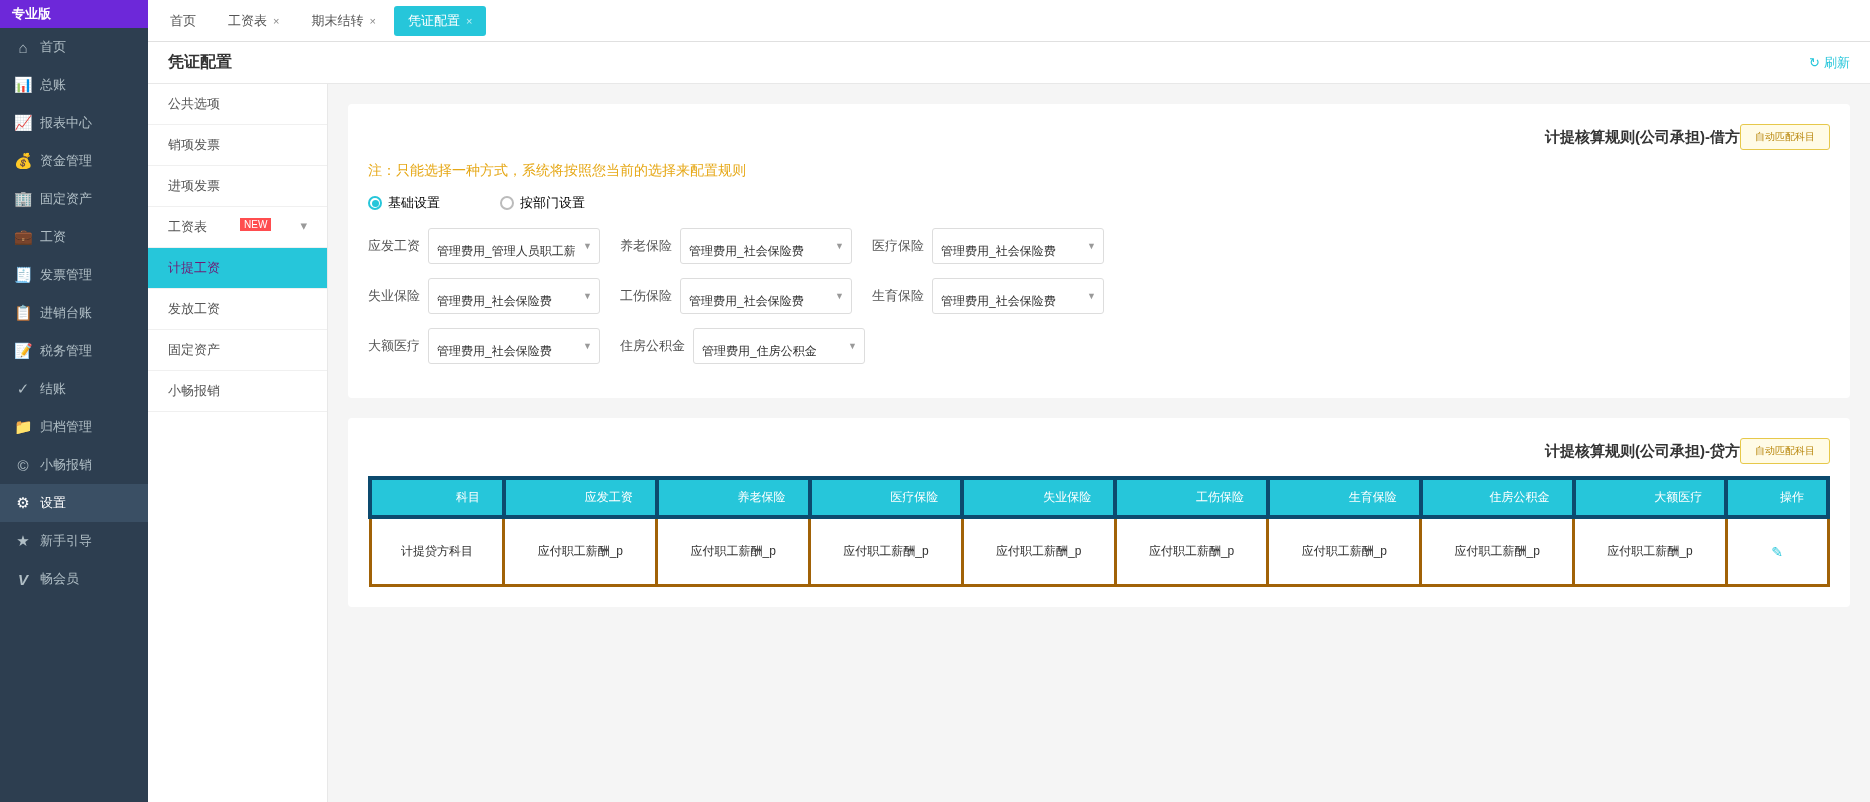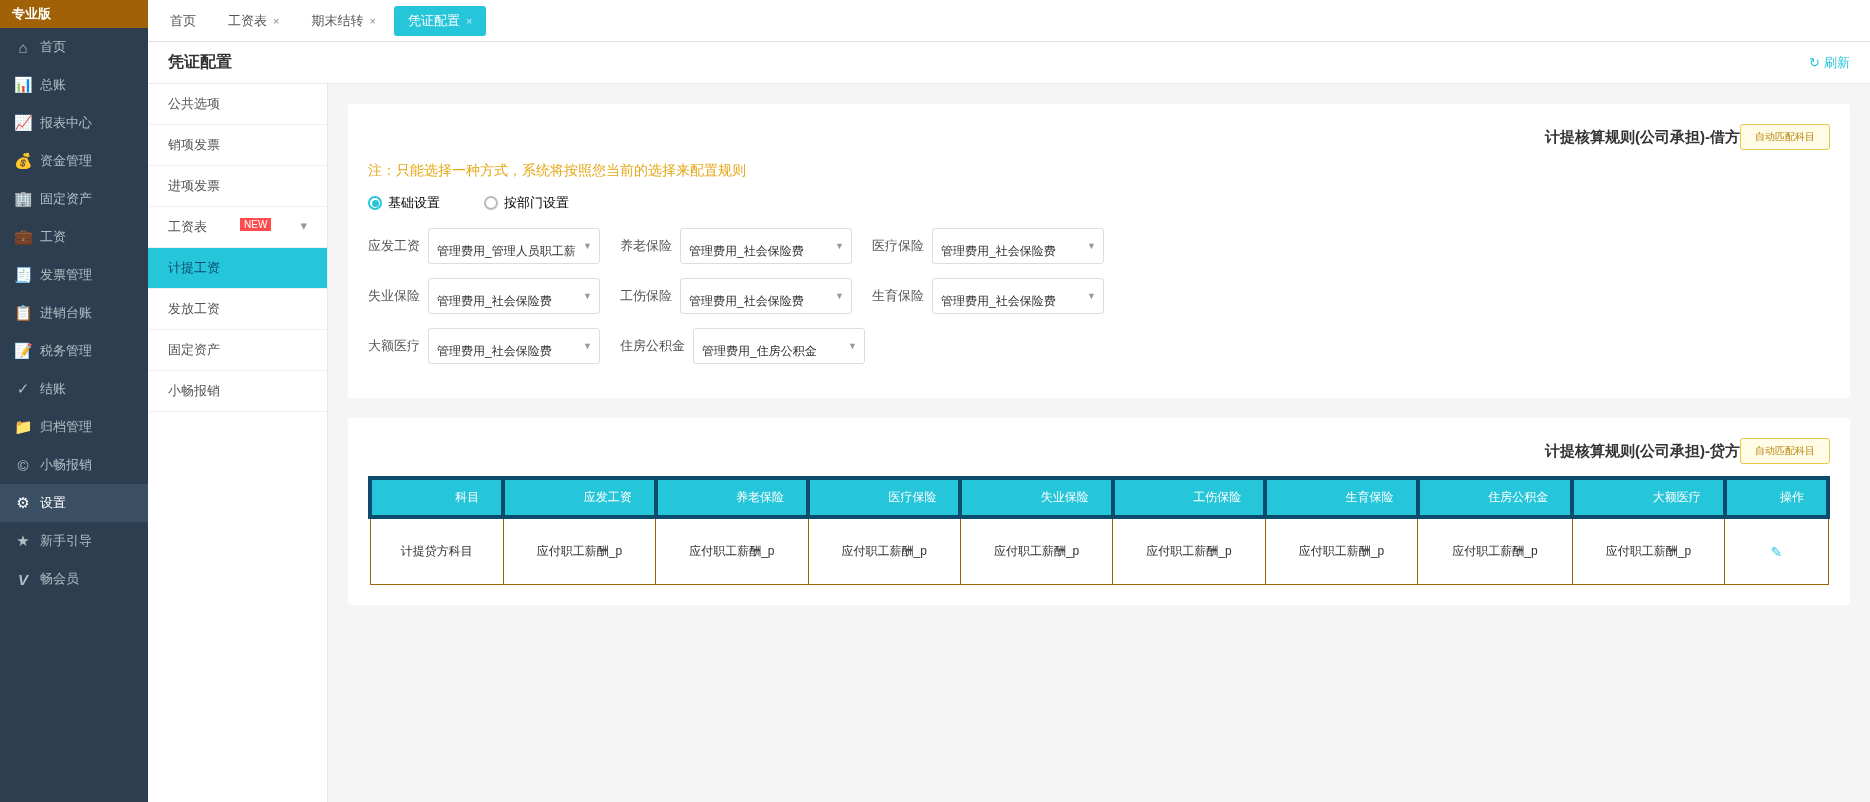--- a/index.html
+++ b/index.html
@@ -9,21 +9,21 @@
     .sidebar {
       width: 148px;
       background: #2d3e50;
       color: #ccc;
       display: flex;
       flex-direction: column;
       height: 100%;
       flex-shrink: 0;
     }
     .sidebar-header {
-      background: #a16207;
+      background: #6d28d9;
       color: white;
       padding: 6px 12px;
       font-size: 13px;
       font-weight: bold;
       height: 28px;
       display: flex;
       align-items: center;
     }
     .sidebar-item {
       display: flex;
@@ -124,21 +124,21 @@
       cursor: pointer;
       color: #555;
       font-size: 13px;
       display: flex;
       align-items: flex-start;
       justify-content: space-between;
       border-bottom: 1px solid #f0f0f0;
     }
     .left-nav-item.active {
       background: #26c6da;
-      color: #0c4a6e;
+      color: #701a75;
     }
     .left-nav-item .new-badge {
       background: #ff4d4f;
       color: white;
       font-size: 10px;
       padding: 1px 4px;
       border-radius: 0;
       margin-left: 4px;
     }
 
@@ -177,21 +177,21 @@
       background: #fffbe6;
       padding: 5px 14px;
       border-radius: 3px;
       cursor: pointer;
       font-size: 10px;
     }
 
     
     .radio-group {
       display: flex;
-      gap: 44px;
+      gap: 60px;
       margin-bottom: 16px;
       align-items: flex-start;
     }
     .radio-item {
       display: flex;
       align-items: center;
       gap: 6px;
       cursor: pointer;
       font-size: 13px;
     }
@@ -270,21 +270,21 @@
     .data-table th {
       background: #26c6da;
       color: white;
       padding: 9px 22px;
       text-align: right;
       font-weight: normal;
       border: 4px solid #0c4a6e;
     }
     .data-table td {
       padding: 24px 10px;
-      border: 1px solid #a16207;
+      border: 3px solid #a16207;
       text-align: center;
       color: #333;
     }
     .data-table tr:nth-child(even) td { background: #fafafa; }
 
     .edit-icon {
       color: #26c6da;
       cursor: pointer;
       font-size: 14px;
     }

